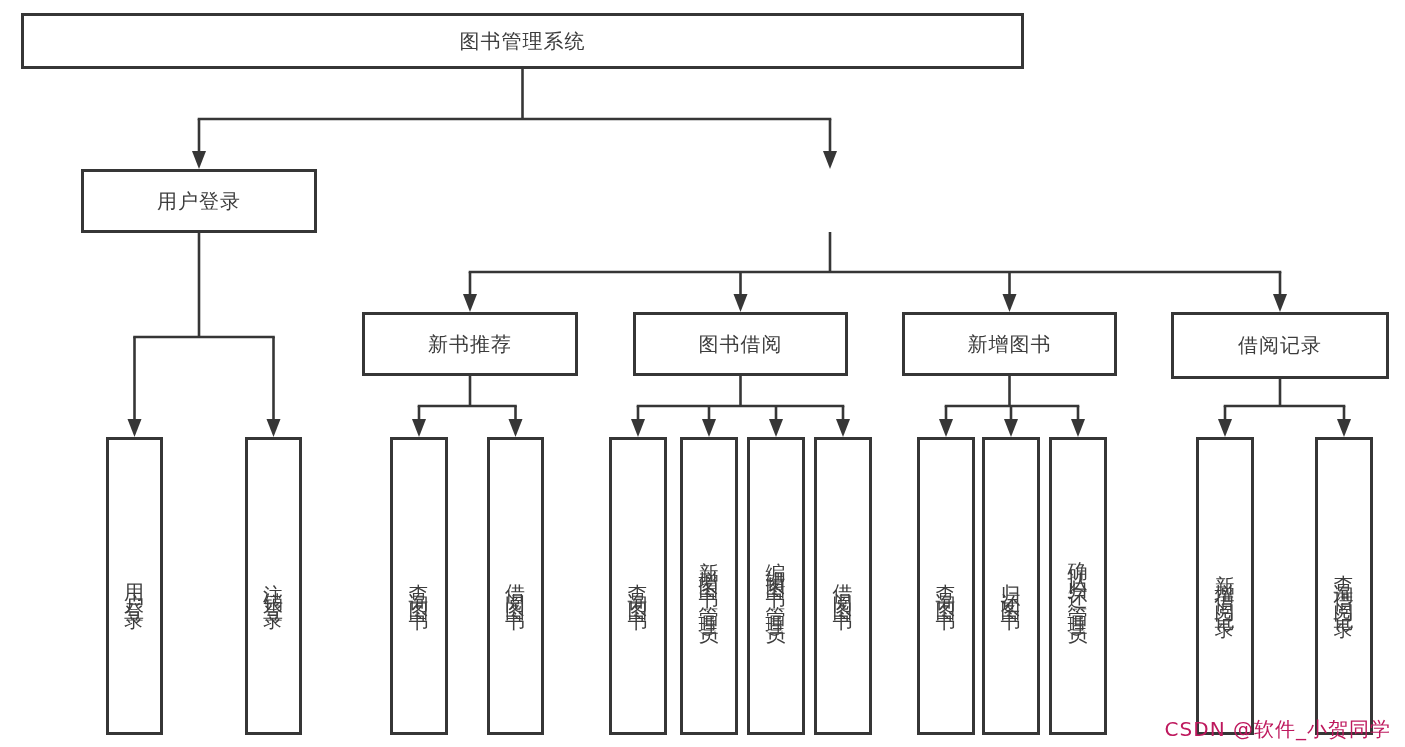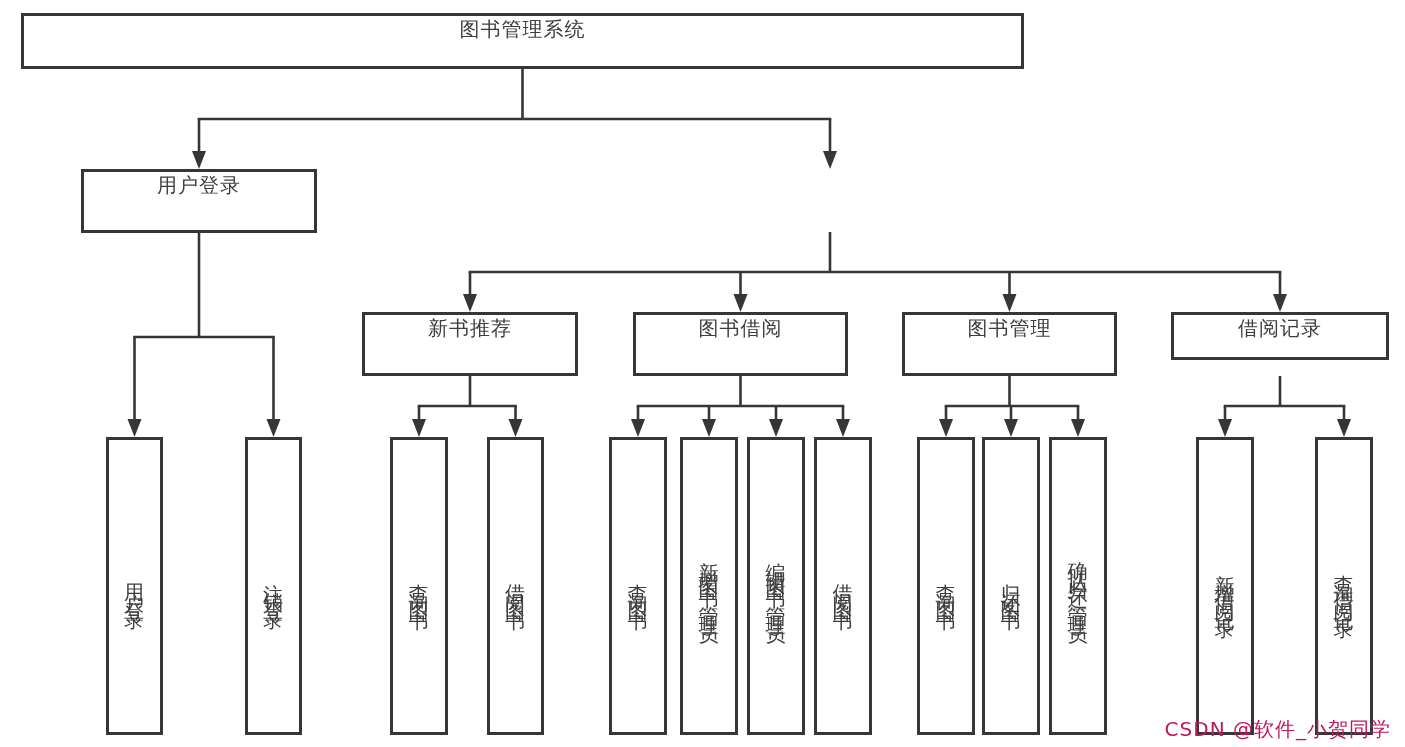--- a/index.html
+++ b/index.html
@@ -6,21 +6,21 @@
   #canvas{
     position:relative;width:1405px;height:747px;background:#ffffff;
     font-family:"DejaVu Sans","Liberation Sans",sans-serif;
     color:#3d3d3d;overflow:hidden;
   }
   #wires{position:absolute;left:0;top:0;width:1405px;height:747px;}
   #wires line{stroke:#363636;stroke-width:2.6;}
   #wires polygon{fill:#363636;}
   .hbox{
     position:absolute;box-sizing:border-box;border:3px solid #363636;background:#ffffff;
-    display:flex;align-items:flex-start;justify-content:center;
+    display:flex;align-items:center;justify-content:center;
     font-size:20px;letter-spacing:1px;white-space:nowrap;
   }
   .vbox{
     position:absolute;box-sizing:border-box;border:3px solid #363636;background:#ffffff;
     top:437px;height:298px;display:flex;align-items:center;justify-content:center;
   }
   .vbox span{
     writing-mode:vertical-rl;text-orientation:mixed;
     font-size:20px;line-height:1;letter-spacing:9px;
     max-height:292px;
@@ -105,23 +105,23 @@
     <span>用户登录</span>
   </div>
 
   <div class="hbox" style="left:362px;top:312px;width:216px;height:64px;">
     <span>新书推荐</span>
   </div>
   <div class="hbox" style="left:633px;top:312px;width:215px;height:64px;">
     <span>图书借阅</span>
   </div>
   <div class="hbox" style="left:902px;top:312px;width:215px;height:64px;">
-    <span>图书管理</span>
+    <span>新增图书</span>
   </div>
-  <div class="hbox" style="left:1171px;top:312px;width:218px;height:48px;">
+  <div class="hbox" style="left:1171px;top:312px;width:218px;height:67px;">
     <span>借阅记录</span>
   </div>
 
   <div class="vbox" style="left:106px;width:57px;">
     <span>用户登录</span>
   </div>
   <div class="vbox" style="left:245px;width:57px;">
     <span>注销登录</span>
   </div>
 

